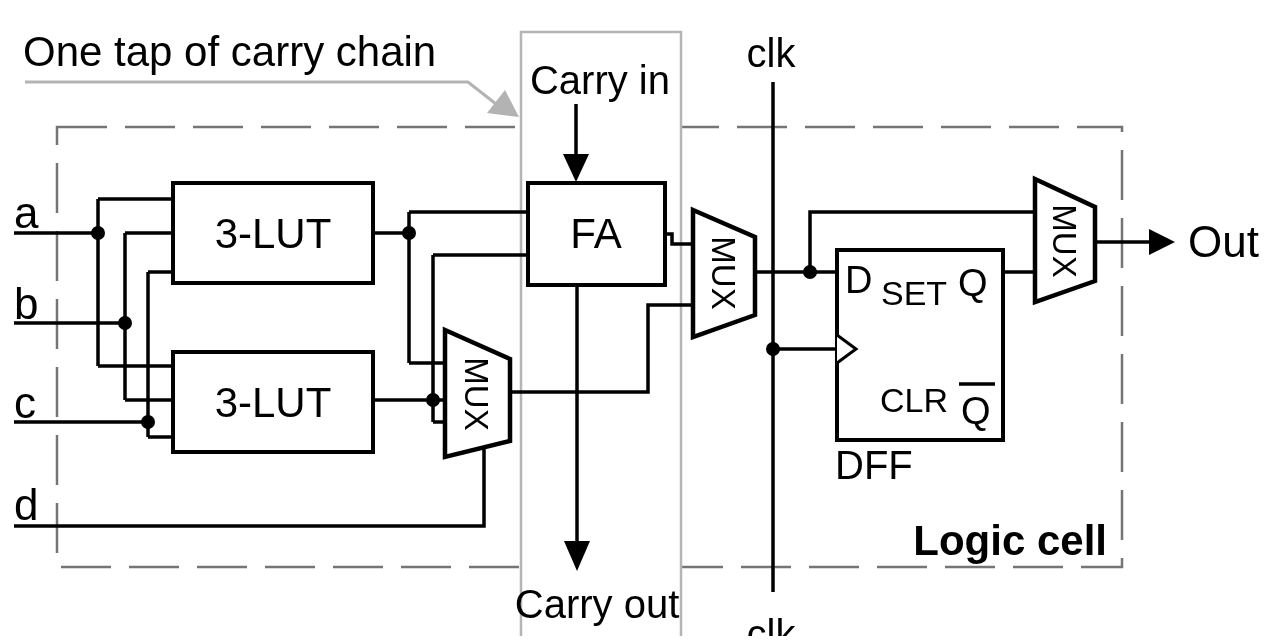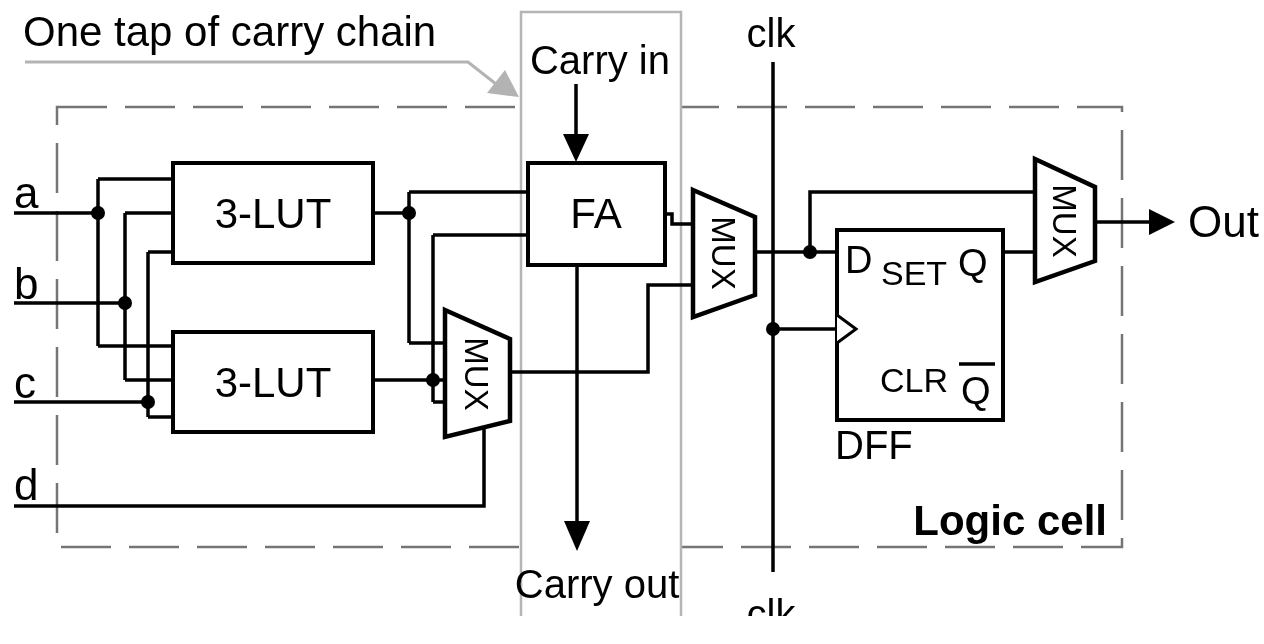--- a/index.html
+++ b/index.html
@@ -1,16 +1,16 @@
 <!DOCTYPE html>
 <html><head>
 <meta charset="utf-8">
 <style>
   html,body{margin:0;padding:0;background:#ffffff;}
-  #stage{position:relative;width:1264px;height:616px;background:#ffffff;overflow:hidden;}
+  #stage{position:relative;width:1264px;height:616px;background:#ffffff;overflow:hidden;margin-top:20px;}
   svg{display:block;}
   text{font-family:"Liberation Sans", sans-serif;fill:#000000;}
   .f-title{font-size:42px;}
   .f-sig{font-size:40px;}
   .f-in{font-size:44px;}
   .f-blk{font-size:42px;}
   .f-mux{font-size:33px;}
   .f-pin{font-size:38px;}
   .f-pins{font-size:34px;}
   .f-dff{font-size:40px;}

